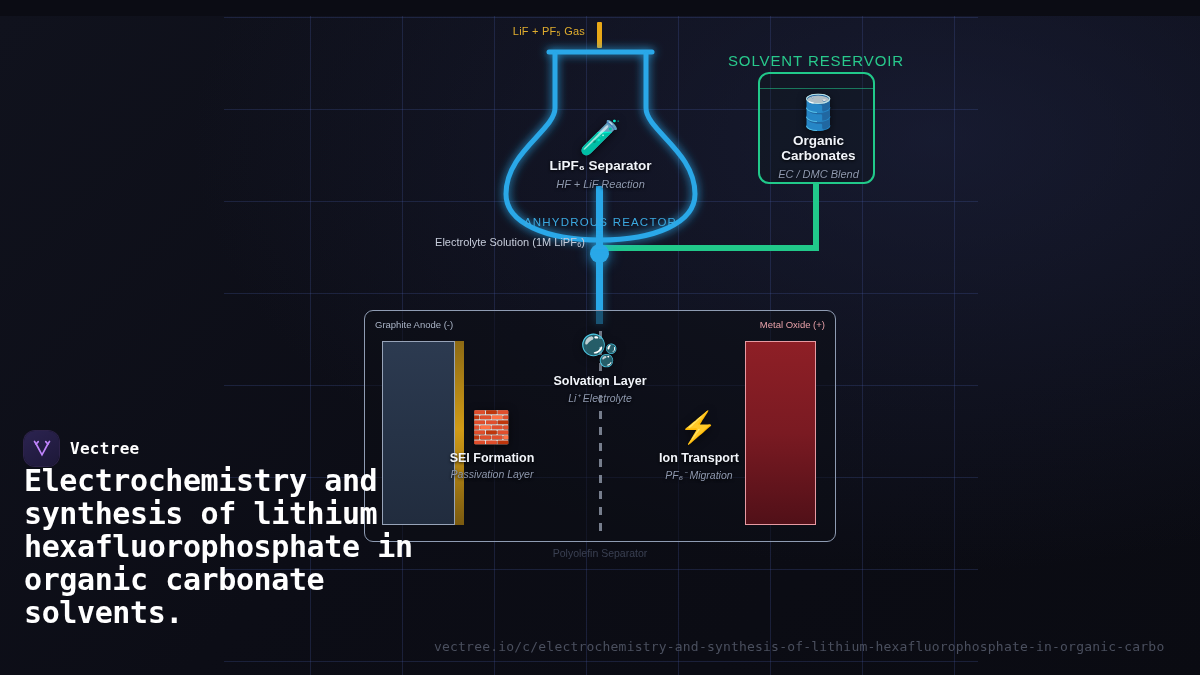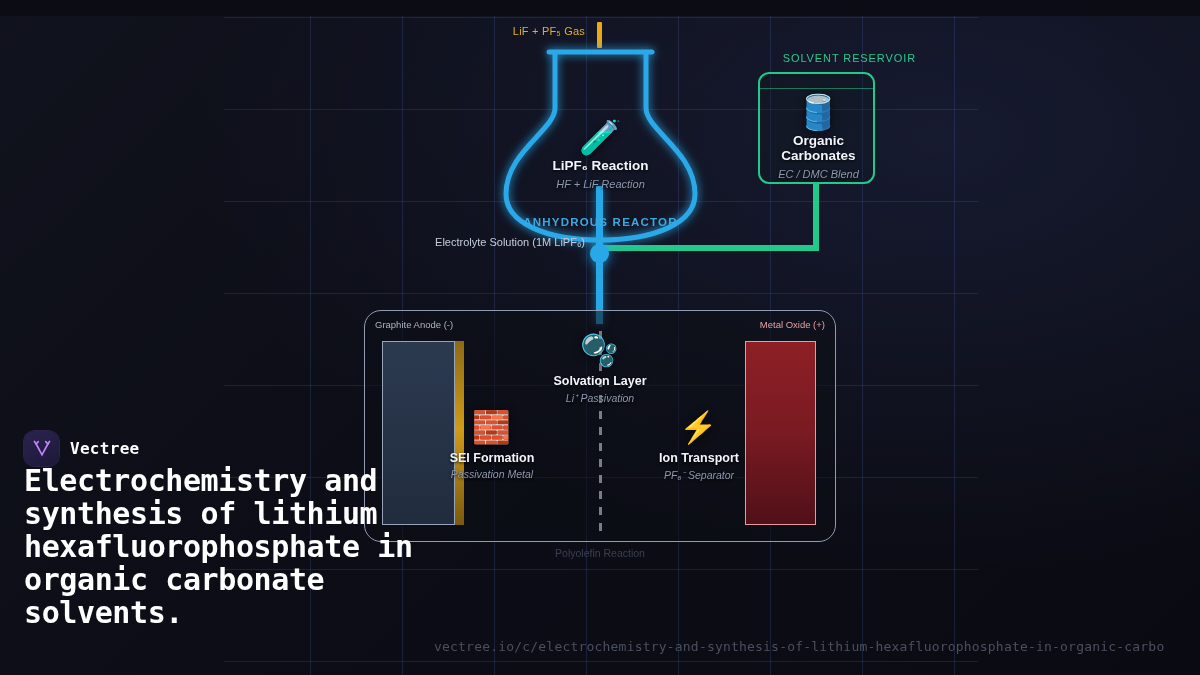--- a/index.html
+++ b/index.html
@@ -128,40 +128,39 @@
     font-style: italic;
   }
   #reactor-caption {
     position: absolute;
     left: 0; top: 170px;
     width: 205px;
     text-align: center;
     font-size: 11.5px;
     letter-spacing: 1.2px;
     color: #3ba9e0;
-    font-weight: bold;
   }
 
   
   #electrolyte-label {
     position: absolute;
     left: 380px; top: 220px;
     width: 205px;
     text-align: right;
     font-size: 11px;
     color: #c6ccda;
   }
 
   
   #reservoir-caption {
     position: absolute;
     left: 716px; top: 36px;
     width: 200px;
-    text-align: right;
-    font-size: 11px;
+    text-align: center;
+    font-size: 15px;
     letter-spacing: 0.9px;
     color: #28c98c;
   }
   #reservoir {
     position: absolute;
     left: 758px; top: 56px;
     width: 117px; height: 112px;
     border: 2px solid #21c98a;
     border-radius: 11px;
     box-sizing: border-box;
@@ -179,21 +178,21 @@
     width: 117px;
     text-align: center;
   }
 
   
   #cell {
     position: absolute;
     left: 364px; top: 294px;
     width: 472px; height: 232px;
     border: 1.5px solid #8f9cb3;
-    border-radius: 17px;
+    border-radius: 9px;
     box-sizing: border-box;
     background: rgba(12,14,22,0.55);
   }
   #anode-label {
     position: absolute;
     left: 10px; top: 8px;
     font-size: 9.5px;
     color: #aab4c6;
   }
   #cathode-label {
@@ -325,21 +324,21 @@
             </feMerge>
         </filter>
       </defs>
       <g filter="url(#glow)" fill="none" stroke="#29a8e8" stroke-width="5" stroke-linecap="round">
         <line x1="51" y1="6" x2="154" y2="6"></line>
         <path d="M57,8 L57,62 C57,84 8,106 8,148 C8,177 48,194 102,194 C157,194 197,177 197,148 C197,106 148,84 148,62 L148,8"></path>
       </g>
     </svg>
     <div id="reactor-inner">
       <span class="node-icon">🧪</span>
-      <span class="node-title">LiPF₆ Reaction</span>
+      <span class="node-title">LiPF₆ Separator</span>
       <span class="node-sub">HF + LiF Reaction</span>
     </div>
     <div id="reactor-caption">ANHYDROUS REACTOR</div>
   </div>
 
   <div id="electrolyte-label">Electrolyte Solution (1M LiPF₆)</div>
 
   <div id="reservoir-caption">SOLVENT RESERVOIR</div>
   <div id="reservoir">
     <div id="reservoir-divider"></div>
@@ -355,36 +354,36 @@
     <div id="cathode-label">Metal Oxide (+)</div>
     <div id="anode-bar"></div>
     <div id="anode-collector"></div>
     <div id="cathode-bar"></div>
     <div id="separator"></div>
   </div>
 
   <div class="cell-item" id="item-sei">
     <span class="node-icon">🧱</span>
     <span class="node-title">SEI Formation</span>
-    <span class="node-sub">Passivation Metal</span>
+    <span class="node-sub">Passivation Layer</span>
   </div>
 
   <div class="cell-item" id="item-solv">
     <span class="node-icon">🫧</span>
     <span class="node-title">Solvation Layer</span>
-    <span class="node-sub">Li⁺ Passivation</span>
+    <span class="node-sub">Li⁺ Electrolyte</span>
   </div>
 
   <div class="cell-item" id="item-ion">
     <span class="node-icon">⚡</span>
     <span class="node-title">Ion Transport</span>
-    <span class="node-sub">PF₆⁻ Separator</span>
-  </div>
-
-  <div id="separator-label">Polyolefin Reaction</div>
+    <span class="node-sub">PF₆⁻ Migration</span>
+  </div>
+
+  <div id="separator-label">Polyolefin Separator</div>
 
   <div id="brand">
     <div id="brand-logo">
       <svg width="20" height="20" viewBox="0 0 24 24">
         <g stroke="#c084fc" stroke-width="2" stroke-linecap="round" fill="none">
           <path d="M5 6 L12 19 L19 6"></path>
           <path d="M5 6 L3 3"></path>
           <path d="M5 6 L7.5 3.2"></path>
           <path d="M19 6 L21 3"></path>
           <path d="M19 6 L16.5 3.2"></path>

